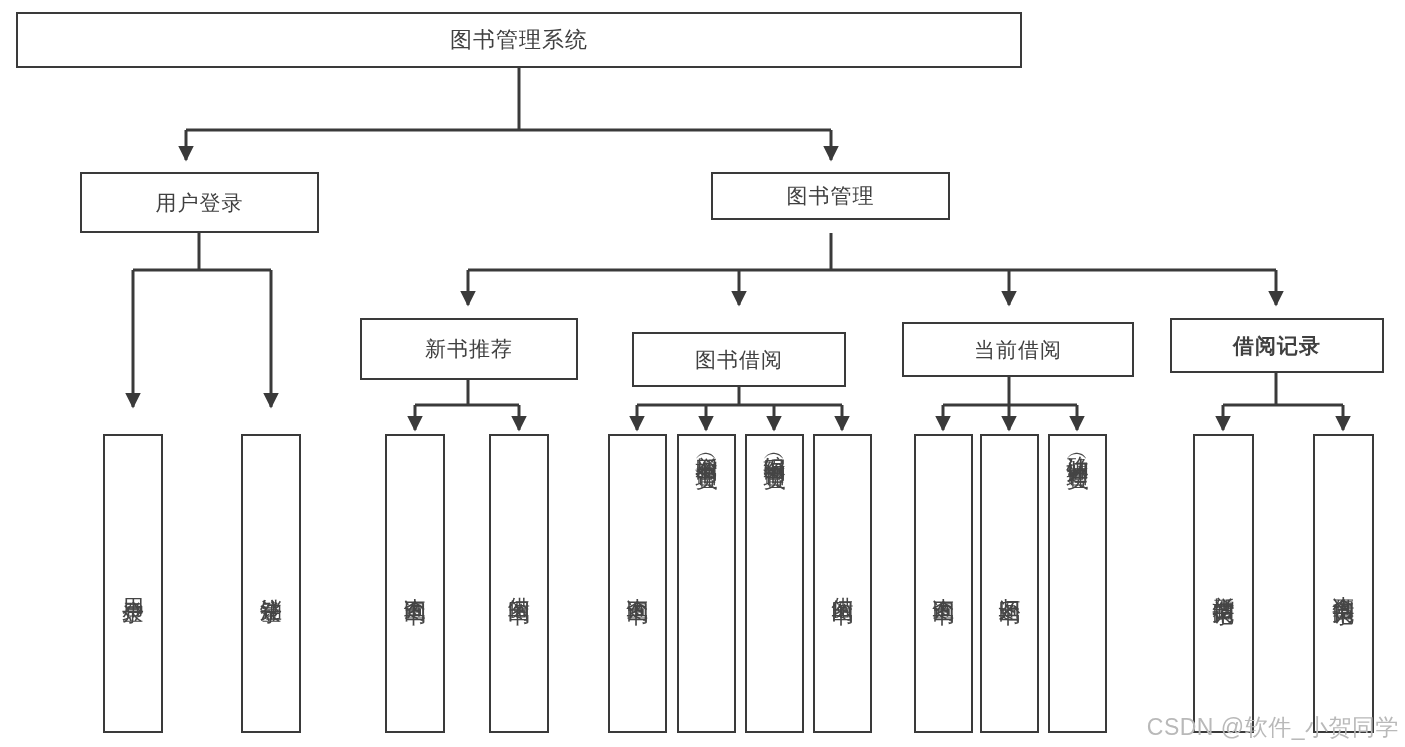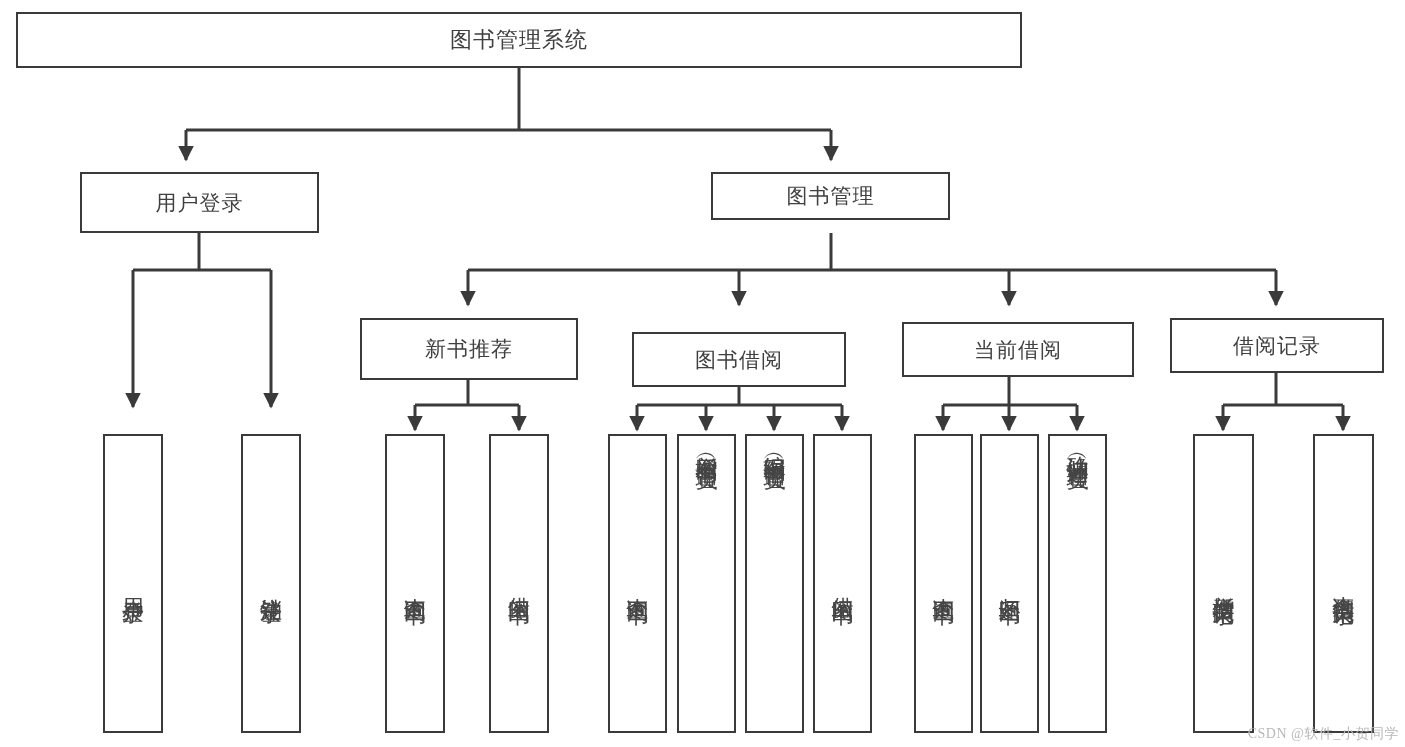--- a/index.html
+++ b/index.html
@@ -68,25 +68,25 @@
     justify-content: center;
   }
   .leaf-inner.top {
     align-items: flex-start;
     padding-top: 4px;
   }
   .watermark {
     position: absolute;
     right: 6px;
     bottom: 4px;
-    font-size: 14px;
+    font-size: 23px;
     color: #b9b9b9;
     letter-spacing: 0.5px;
     white-space: nowrap;
-    font-family: Liberation Serif, serif;
+    font-family: Liberation Sans, sans-serif;
     margin-top: 12px;
   }
 </style>
 </head>
 <body>
 
 <div id="canvas">
 
   <svg id="connectors" viewBox="0 0 1405 747" xmlns="http://www.w3.org/2000/svg">
     <defs>
@@ -156,21 +156,21 @@
   </div>
 
   <div class="node horiz" style="left:632px; top:318px; width:214px; height:55px;margin-top:14px;">
     <span>图书借阅</span>
   </div>
 
   <div class="node horiz" style="left:902px; top:305px; width:232px; height:55px;margin-top:17px;">
     <span>当前借阅</span>
   </div>
 
-  <div class="node horiz" style="left:1170px; top:318px; width:214px; height:55px;">
+  <div class="node horiz" style="left:1170px; top:318px; width:214px; height:55px;font-weight:bold;">
     <span>借阅记录</span>
   </div>
 
   <div class="node leaf" style="left:103px; top:434px; width:60px; height:299px;">
     <div class="leaf-inner">
         <span class="leaf-text">用户登录</span>
       </div>
   </div>
 
   <div class="node leaf" style="left:241px; top:434px; width:60px; height:299px;">

